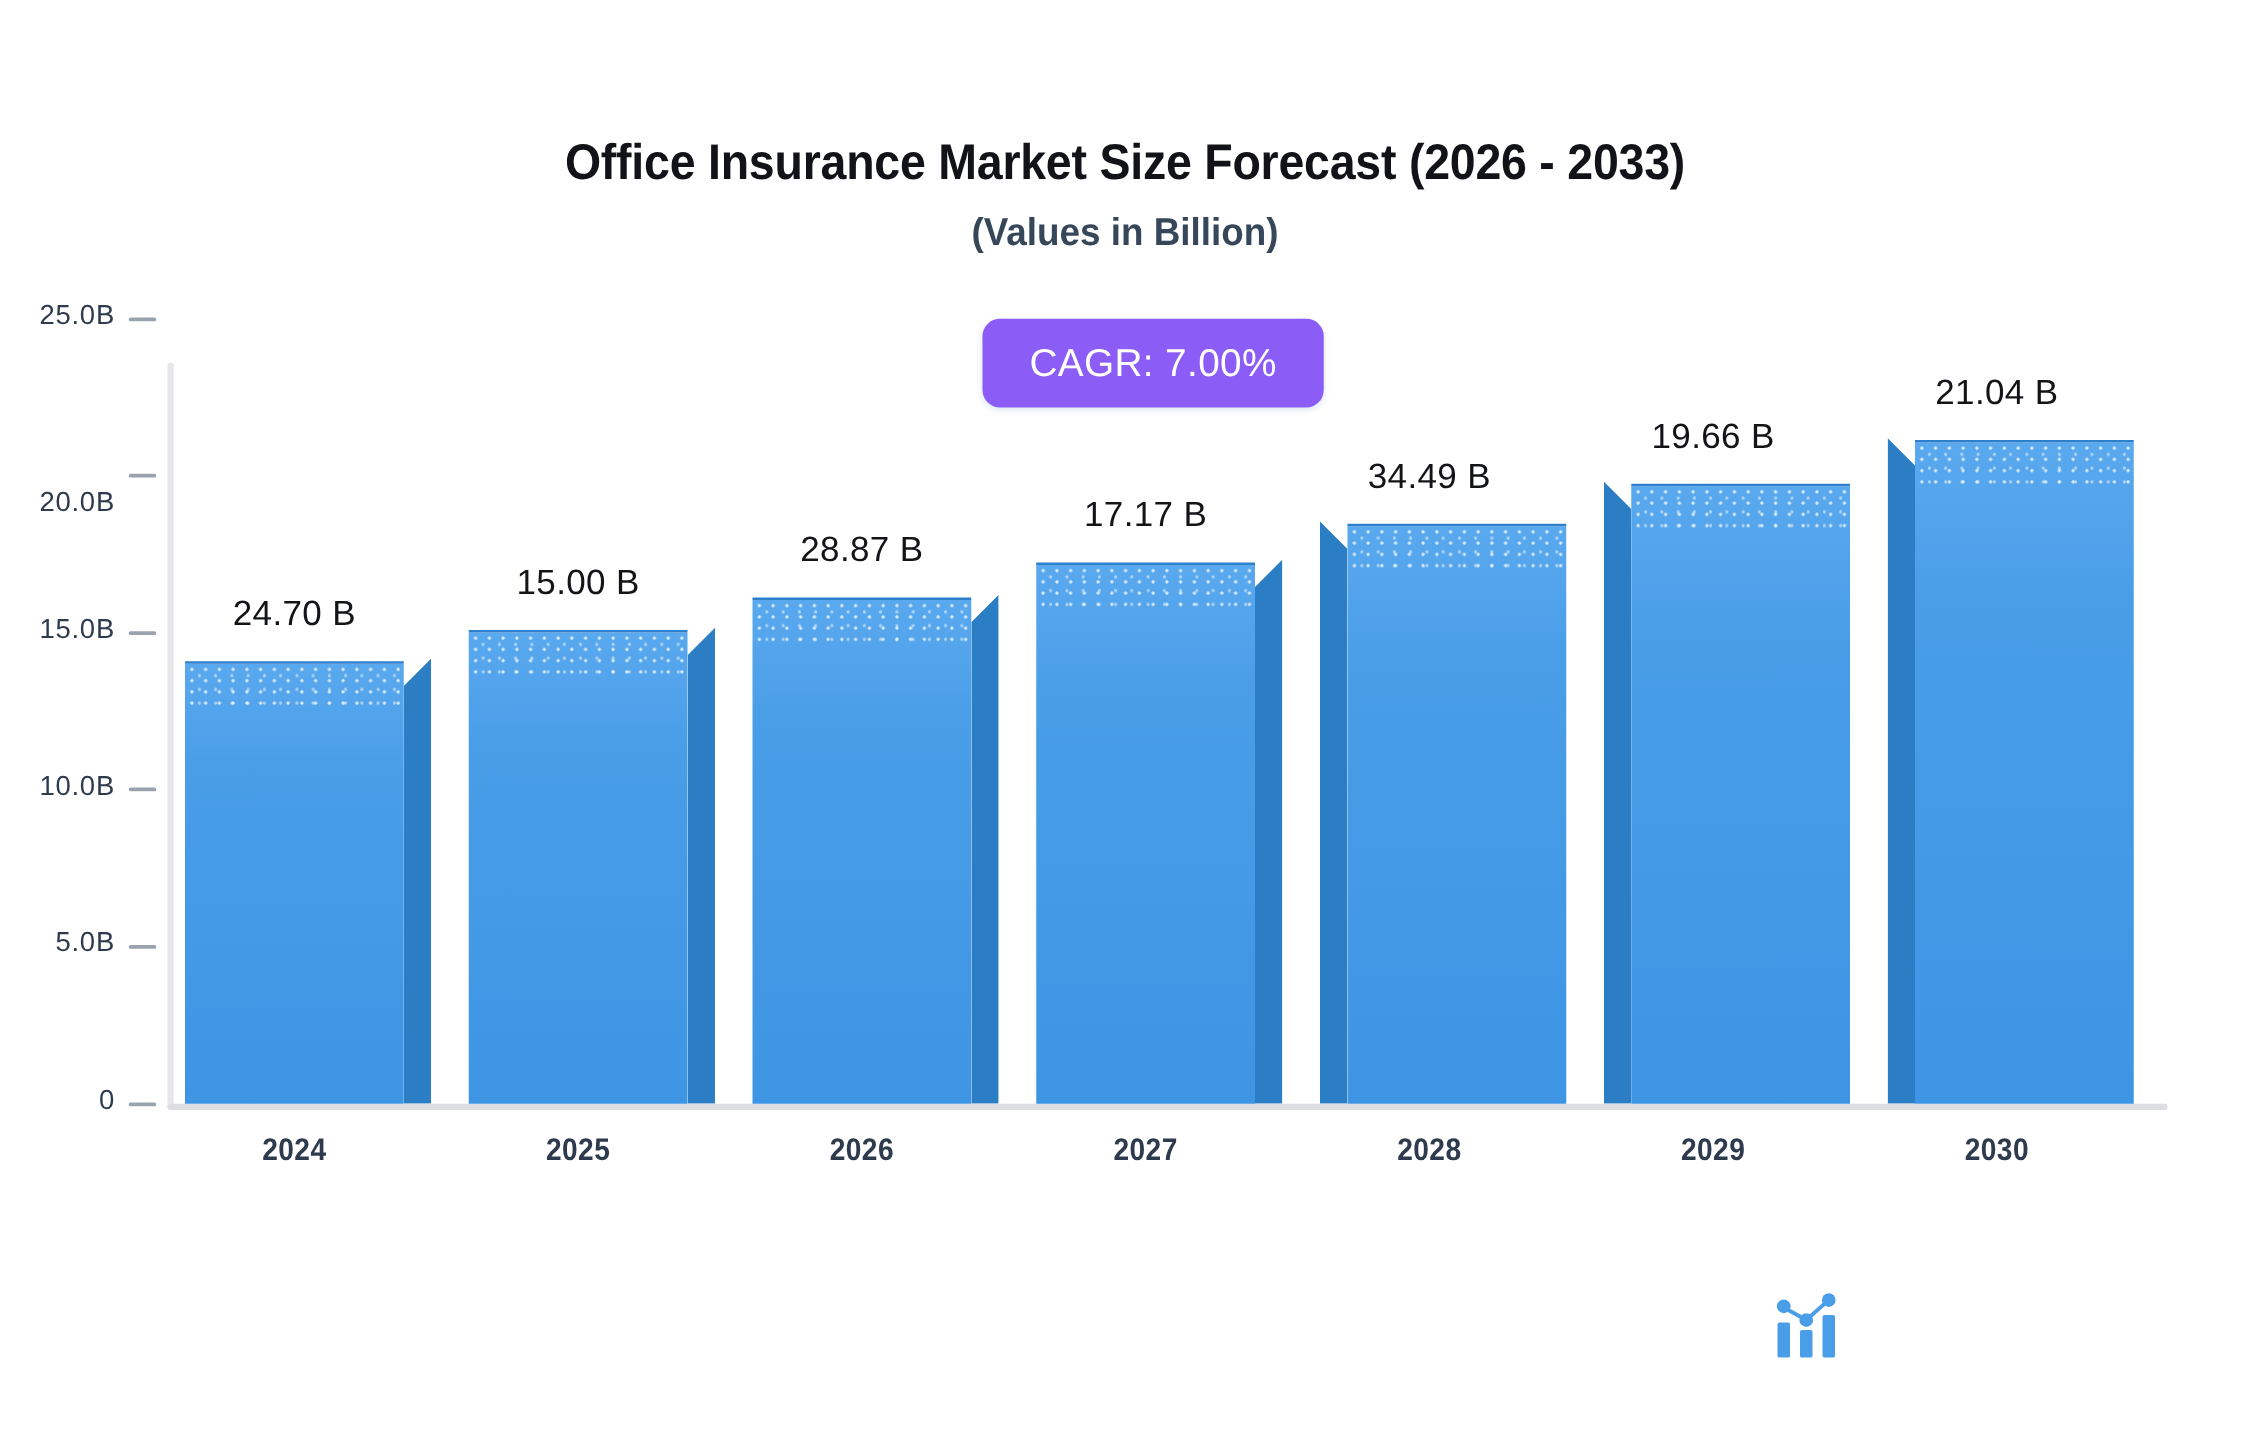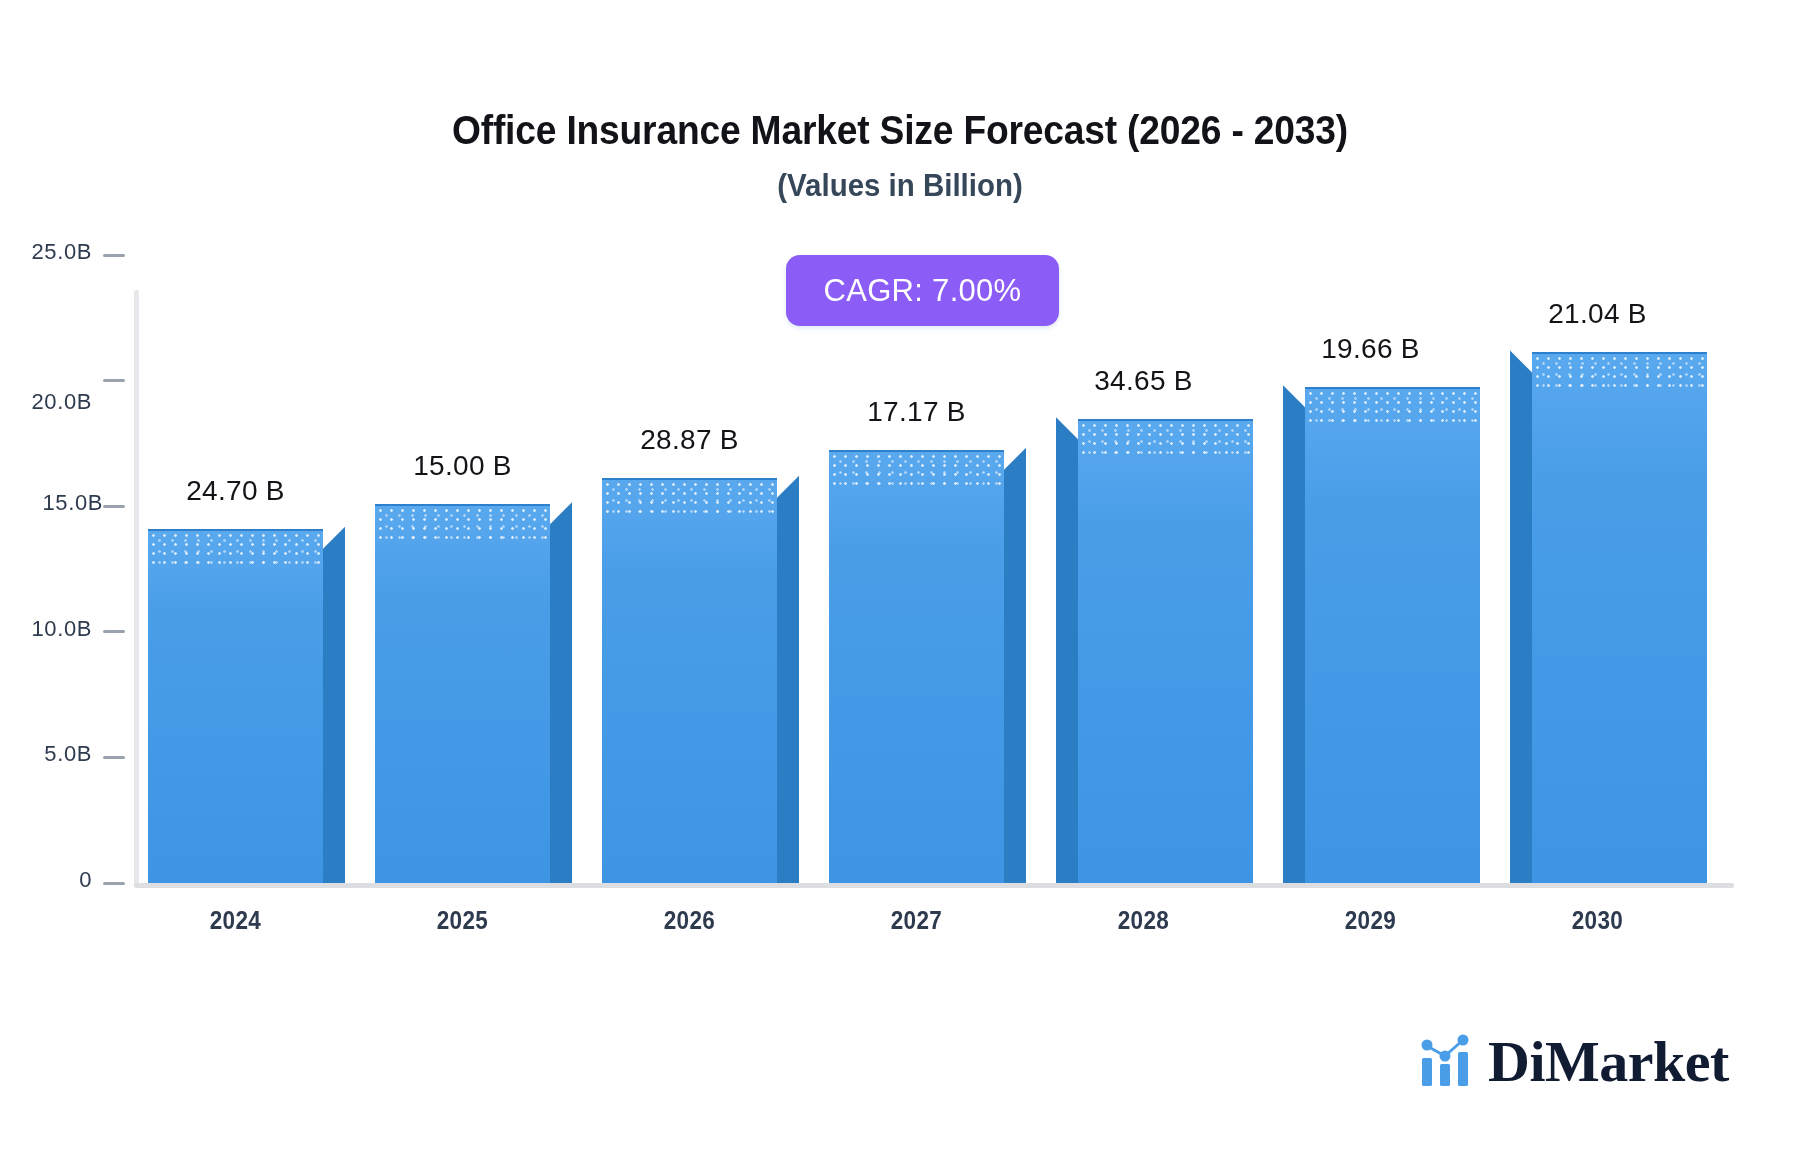--- a/index.html
+++ b/index.html
@@ -192,21 +192,21 @@
   <div id="y-axis-line"></div>
   <div id="x-axis-line"></div>
   <div id="y-ticks">
       <div class="y-tick" style="top: 881.5px;"></div>
       <div class="y-tick-label-box" style="top: 867px; left: 0px;">0</div>
       <div class="y-tick" style="top: 755.9px;"></div>
       <div class="y-tick-label-box" style="top: 741.4px; left: 0px;">5.0B</div>
       <div class="y-tick" style="top: 630.3px;"></div>
       <div class="y-tick-label-box" style="top: 615.8px; left: 0px;">10.0B</div>
       <div class="y-tick" style="top: 504.7px;"></div>
-      <div class="y-tick-label-box" style="top: 490.2px; left: 0px; padding-left: 11px;">15.0B</div>
+      <div class="y-tick-label-box" style="top: 490.2px; left: 0px;">15.0B</div>
       <div class="y-tick" style="top: 379.1px;"></div>
       <div class="y-tick-label-box" style="top: 364.6px; left: 0px; margin-top: 24px;">20.0B</div>
       <div class="y-tick" style="top: 253.5px;"></div>
       <div class="y-tick-label-box" style="top: 239px; left: 0px;">25.0B</div>
     </div>
   <div id="bars">
       <div class="bar-group" style="left: 148px; top: 508.818px; width: 197px; height: 374.182px;">
         <div class="bar-side" style="width: 22px; height: 356.182px; bottom: 0px; background: rgb(43, 125, 196); left: 175px; clip-path: polygon(0px 22px, 100% 0px, 100% 100%, 0px 100%);"></div>
         <div class="bar-face" style="width: 175px; height: 352.182px; bottom: 0px; left: 0px;">
           <div class="bar-speckle"></div>
@@ -233,21 +233,21 @@
           <div class="bar-speckle"></div>
         </div>
       </div>
       <div class="bar-value-label" style="left: 789px; width: 255px; top: 395.69px;">17.17  B</div>
       <div class="bar-group" style="left: 1056px; top: 399.294px; width: 197px; height: 483.706px;">
         <div class="bar-side" style="width: 22px; height: 465.706px; bottom: 0px; background: rgb(43, 125, 196); left: 0px; clip-path: polygon(0px 0px, 100% 22px, 100% 100%, 0px 100%);"></div>
         <div class="bar-face" style="width: 175px; height: 461.706px; bottom: 0px; left: 22px;">
           <div class="bar-speckle"></div>
         </div>
       </div>
-      <div class="bar-value-label" style="left: 1016px; width: 255px; top: 365.294px;">34.65 B</div>
+      <div class="bar-value-label" style="left: 1016px; width: 255px; top: 365.294px;">34.49 B</div>
       <div class="bar-group" style="left: 1283px; top: 367.141px; width: 197px; height: 515.859px;">
         <div class="bar-side" style="width: 22px; height: 497.859px; bottom: 0px; background: rgb(43, 125, 196); left: 0px; clip-path: polygon(0px 0px, 100% 22px, 100% 100%, 0px 100%);"></div>
         <div class="bar-face" style="width: 175px; height: 493.859px; bottom: 0px; left: 22px;">
           <div class="bar-speckle"></div>
         </div>
       </div>
       <div class="bar-value-label" style="left: 1243px; width: 255px; top: 333.141px;">19.66 B</div>
       <div class="bar-group" style="left: 1510px; top: 332.475px; width: 197px; height: 550.525px;">
         <div class="bar-side" style="width: 22px; height: 532.525px; bottom: 0px; background: rgb(43, 125, 196); left: 0px; clip-path: polygon(0px 0px, 100% 22px, 100% 100%, 0px 100%);"></div>
         <div class="bar-face" style="width: 175px; height: 528.525px; bottom: 0px; left: 22px;">
@@ -273,14 +273,13 @@
       <rect x="4" y="26" width="10" height="28" rx="1.5" fill="#4a9ee8"></rect>
       <rect x="22" y="32" width="10" height="22" rx="1.5" fill="#4a9ee8"></rect>
       <rect x="40" y="20" width="10" height="34" rx="1.5" fill="#4a9ee8"></rect>
       <line x1="9" y1="14" x2="27" y2="24" stroke="#4a9ee8" stroke-width="3"></line>
       <line x1="27" y1="24" x2="45" y2="8" stroke="#4a9ee8" stroke-width="3"></line>
       <circle cx="9" cy="13" r="5.5" fill="#4a9ee8"></circle>
       <circle cx="27" cy="24" r="5.5" fill="#4a9ee8"></circle>
       <circle cx="45" cy="8" r="5.5" fill="#4a9ee8"></circle>
     </svg>
   </span>
-  <span class="logo-word">DiMarket</span>
 </div>
 
 </body></html>

